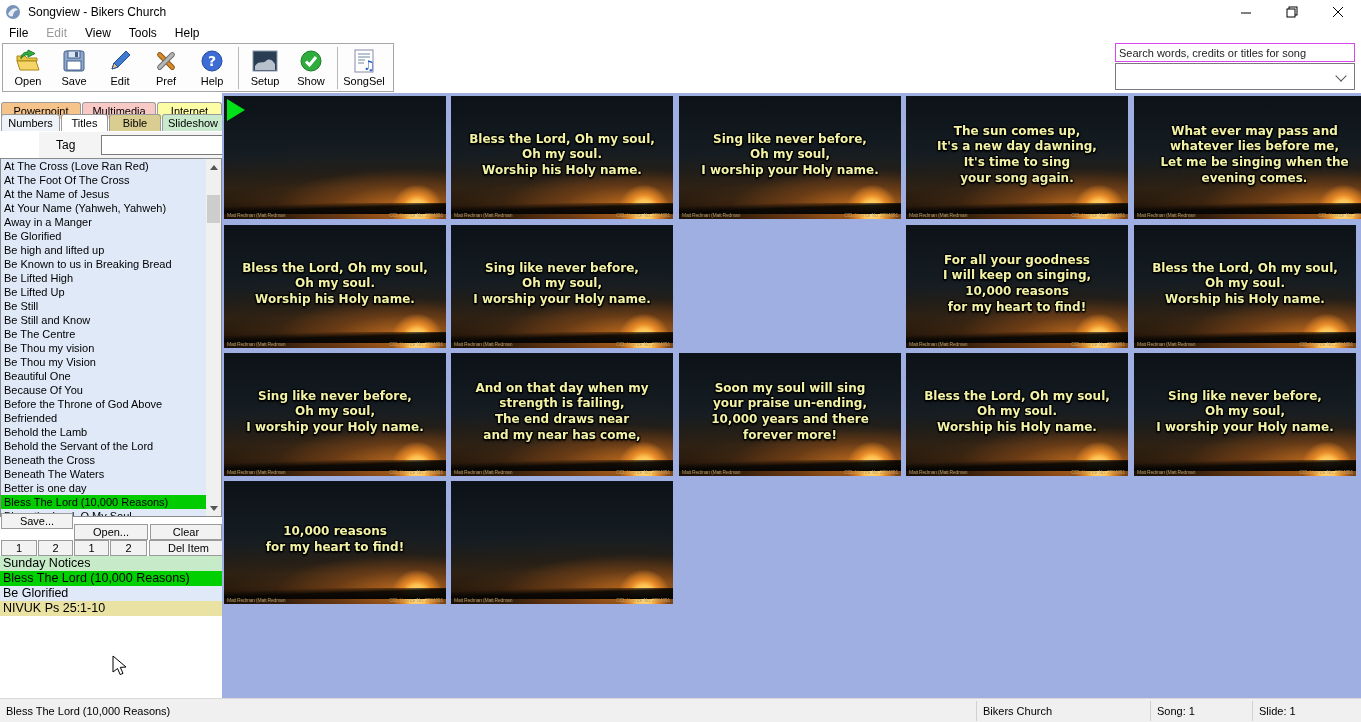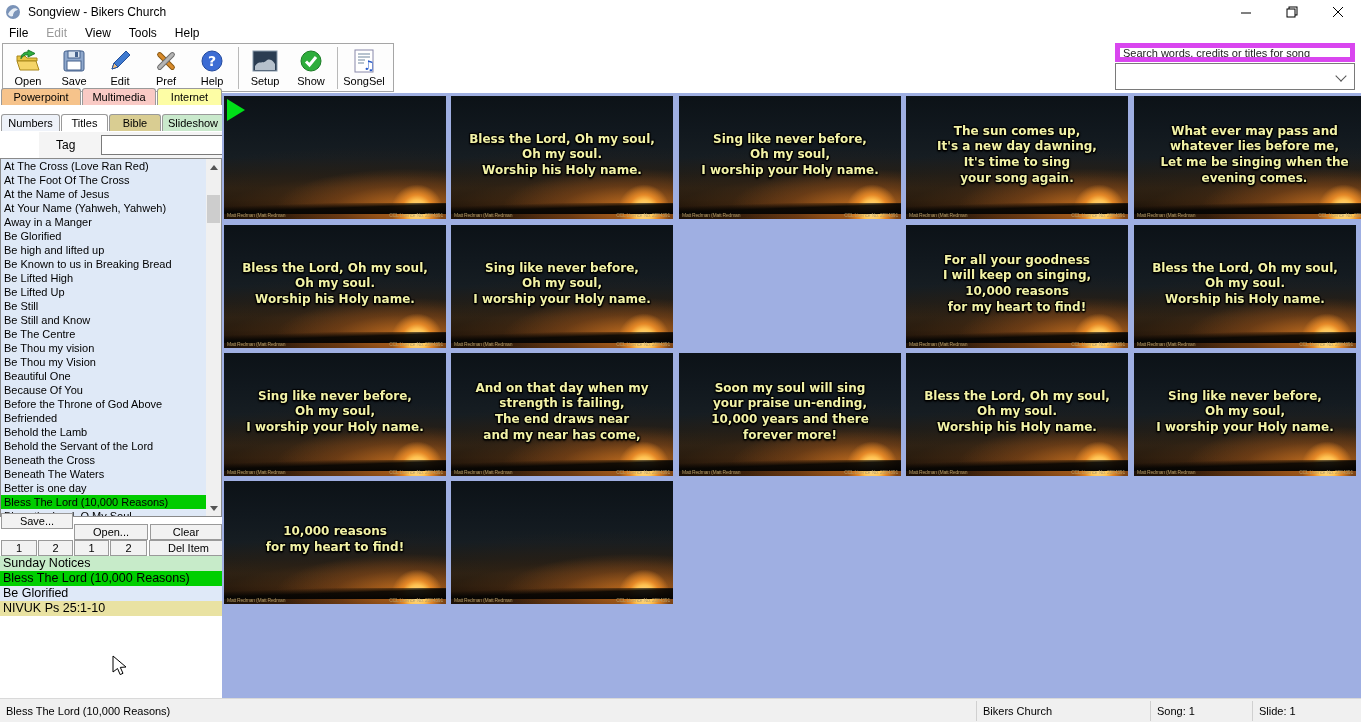--- a/index.html
+++ b/index.html
@@ -20,29 +20,29 @@
 
   
   .toolbar-frame{position:absolute;left:2px;top:43px;width:392px;height:49px;border:1px solid #a6a6a6;
        display:flex;align-items:center;padding:1px 2px;box-sizing:border-box;background:#fdfdfd;}
   .tb-btn{width:46px;height:44px;display:flex;flex-direction:column;align-items:center;justify-content:center;}
   .tb-btn .ic{height:26px;display:flex;align-items:center;}
   .tb-btn .lbl{font-size:11px;margin-top:1px;}
   .tb-sep{width:1px;height:42px;background:#b9b9b9;margin:0 3px;}
 
   
-  .search-input{position:absolute;left:1115px;top:43px;width:240px;height:19px;border:5px solid #d946ef;
+  .search-input{position:absolute;left:1115px;top:43px;width:240px;height:19px;border:1px solid #d946ef;
        font-size:11px;padding:0 3px;box-sizing:border-box;font-family:inherit;color:#222;background:#fff;}
   .search-combo{position:absolute;left:1115px;top:63px;width:240px;height:27px;border:1px solid #7a7a7a;
        background:#fff;box-sizing:border-box;}
   .chev{position:absolute;right:9px;top:8px;width:7px;height:7px;border-right:1px solid #555;border-bottom:1px solid #555;transform:rotate(45deg);}
 
   
   .tabs-row{position:absolute;left:1px;height:18px;display:flex;}
-  #tabs-row1{top:88px;}
+  #tabs-row1{top:102px;}
   #tabs-row2{top:114px;}
   .tab{height:17px;line-height:17px;font-size:11px;text-align:center;border:1px solid #9a9a9a;border-bottom:none;
        border-radius:3px 3px 0 0;box-sizing:border-box;margin-right:1px;}
 
   
   .tag-row{position:absolute;left:0;top:132px;width:224px;height:26px;background:#f4f4f4;margin-left:39px;}
   .tag-label{position:absolute;left:17px;top:6px;font-size:12px;}
   .tag-combo{position:absolute;left:62px;top:3px;width:156px;height:20px;background:#fff;border:1px solid #7a7a7a;box-sizing:border-box;}
 
   

